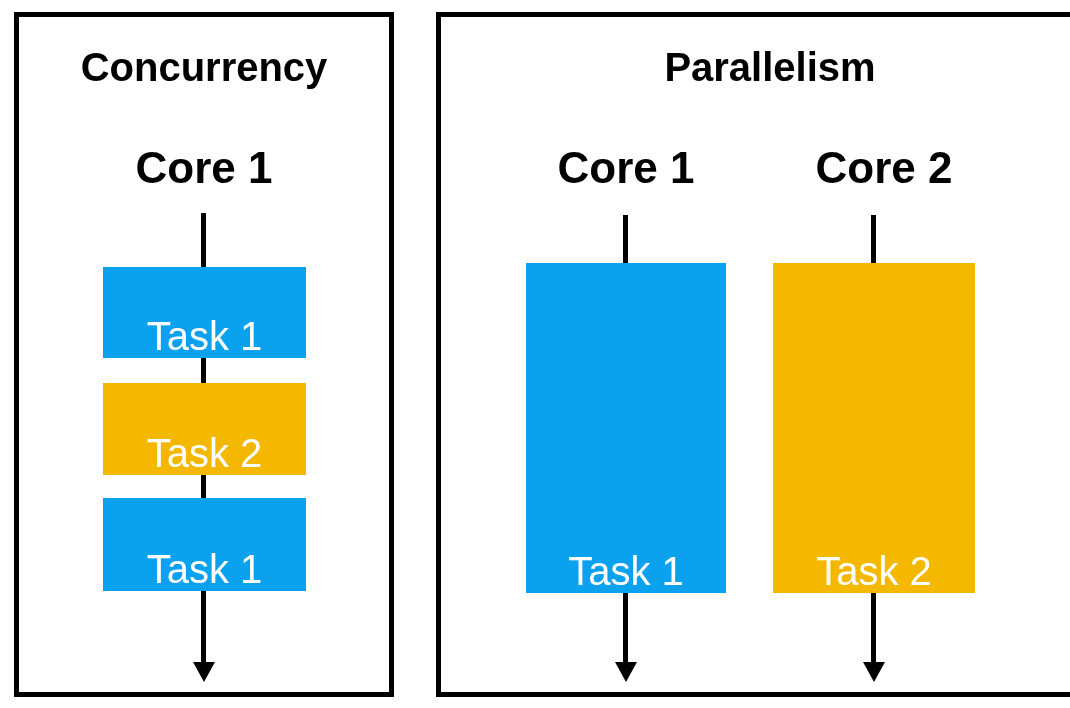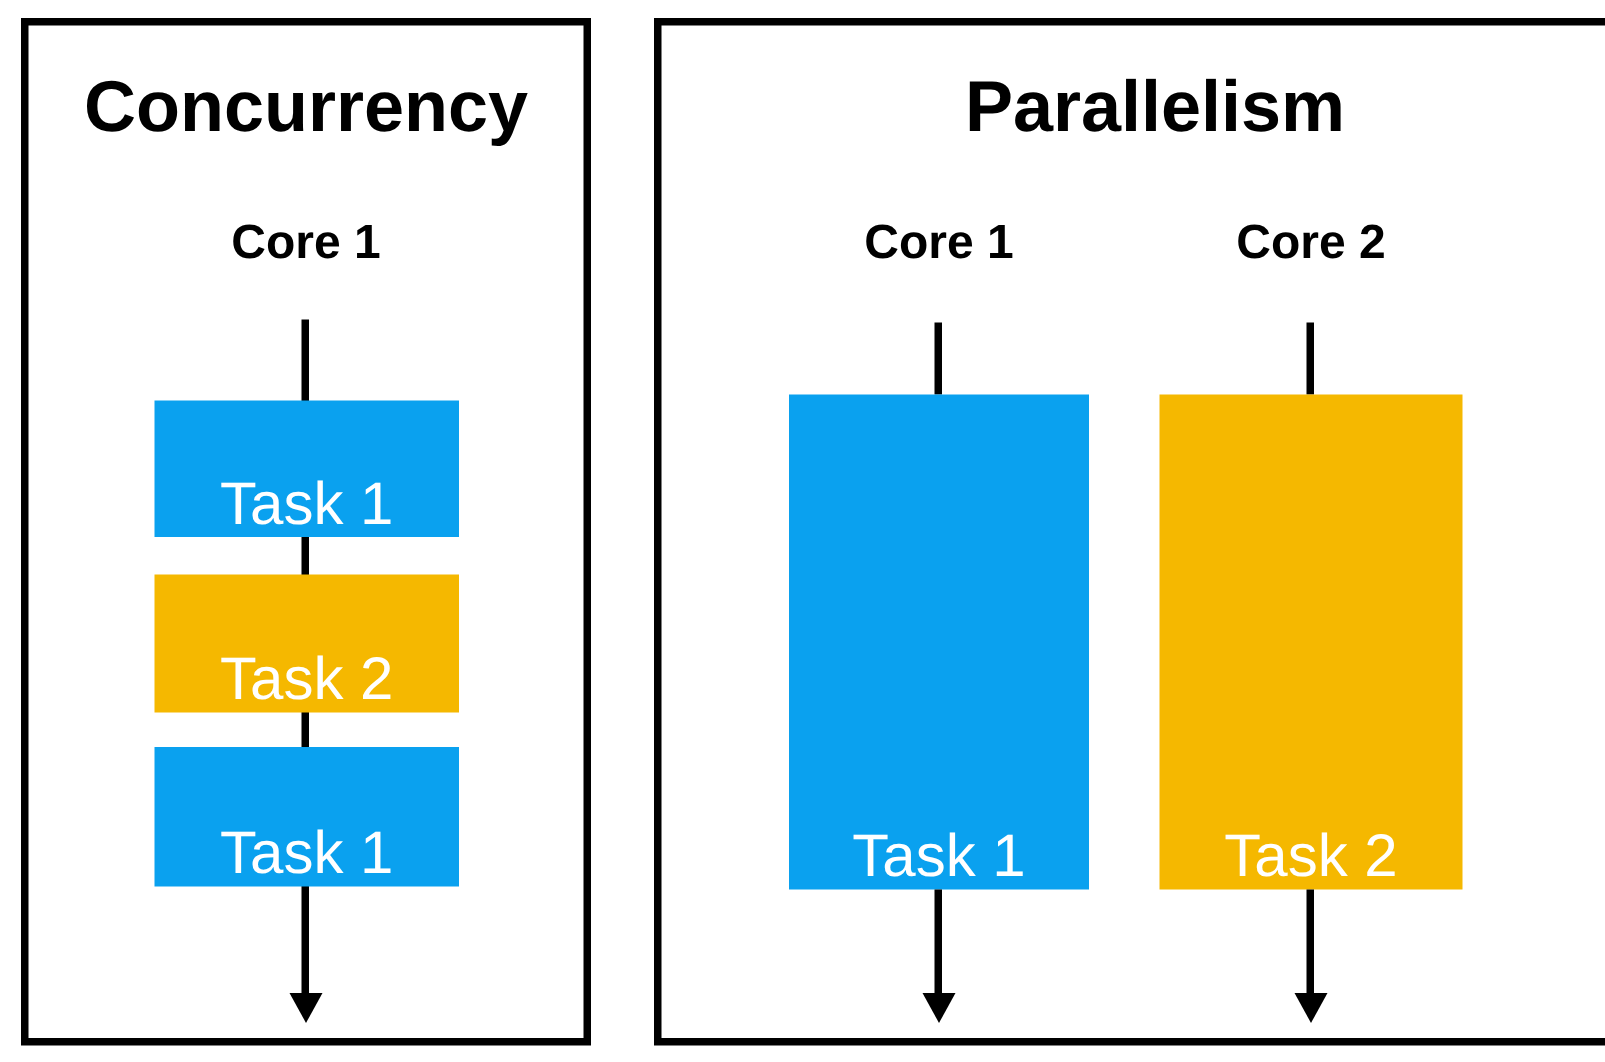--- a/index.html
+++ b/index.html
@@ -10,28 +10,28 @@
 
   .panel {
     position: absolute; top: 12px; height: 685px;
     border: 5px solid #000; background: #fff;
   }
   .panel-left  { left: 14px;  width: 380px; }
   .panel-right { left: 436px; width: 741px; }
 
   .panel-title {
     position: absolute; top: 26px; left: 0; width: 100%;
-    font-size: 48px; font-weight: 700; color: #000;
+    font-size: 40px; font-weight: 700; color: #000;
     text-align: center; white-space: nowrap; line-height: 1.2;
   }
   .panel-right .panel-title { left: 329px; width: auto; transform: translateX(-50%); }
 
   .core-label {
     position: absolute; top: 125px;
-    font-size: 32px; font-weight: 700; color: #000;
+    font-size: 44px; font-weight: 700; color: #000;
     white-space: nowrap; line-height: 1.2; transform: translateX(-50%);
   }
 
   .vline { position: absolute; width: 5px; background: #000; }
 
   .arrowhead {
     position: absolute; width: 0; height: 0;
     border-left: 11px solid transparent;
     border-right: 11px solid transparent;
     border-top: 20px solid #000;
@@ -50,21 +50,21 @@
   .p1-line      { left: 182px; top: 196px; height: 455px; }
   .p1-arrowhead { left: 174px; top: 645px; }
   .p1-core      { left: 185px; }
   .p1-box       { left: 84px; width: 203px; }
   .p1-box-1     { top: 250px; height: 91px; }
   .p1-box-2     { top: 366px; height: 92px; }
   .p1-box-3     { top: 481px; height: 93px; }
 
   
   .p2-core-1    { left: 185px; }
-  .p2-core-2    { left: 433px; }
+  .p2-core-2    { left: 443px; }
   .p2-line-top-1    { left: 182px; top: 198px; height: 48px; }
   .p2-line-top-2    { left: 430px; top: 198px; height: 48px; }
   .p2-box           { top: 246px; height: 330px; }
   .p2-box-1         { left: 85px;  width: 200px; }
   .p2-box-2         { left: 332px; width: 202px; }
   .p2-line-bottom-1 { left: 182px; top: 576px; height: 75px; }
   .p2-line-bottom-2 { left: 430px; top: 576px; height: 75px; }
   .p2-arrowhead-1   { left: 174px; top: 645px; }
   .p2-arrowhead-2   { left: 422px; top: 645px; }
 </style>

